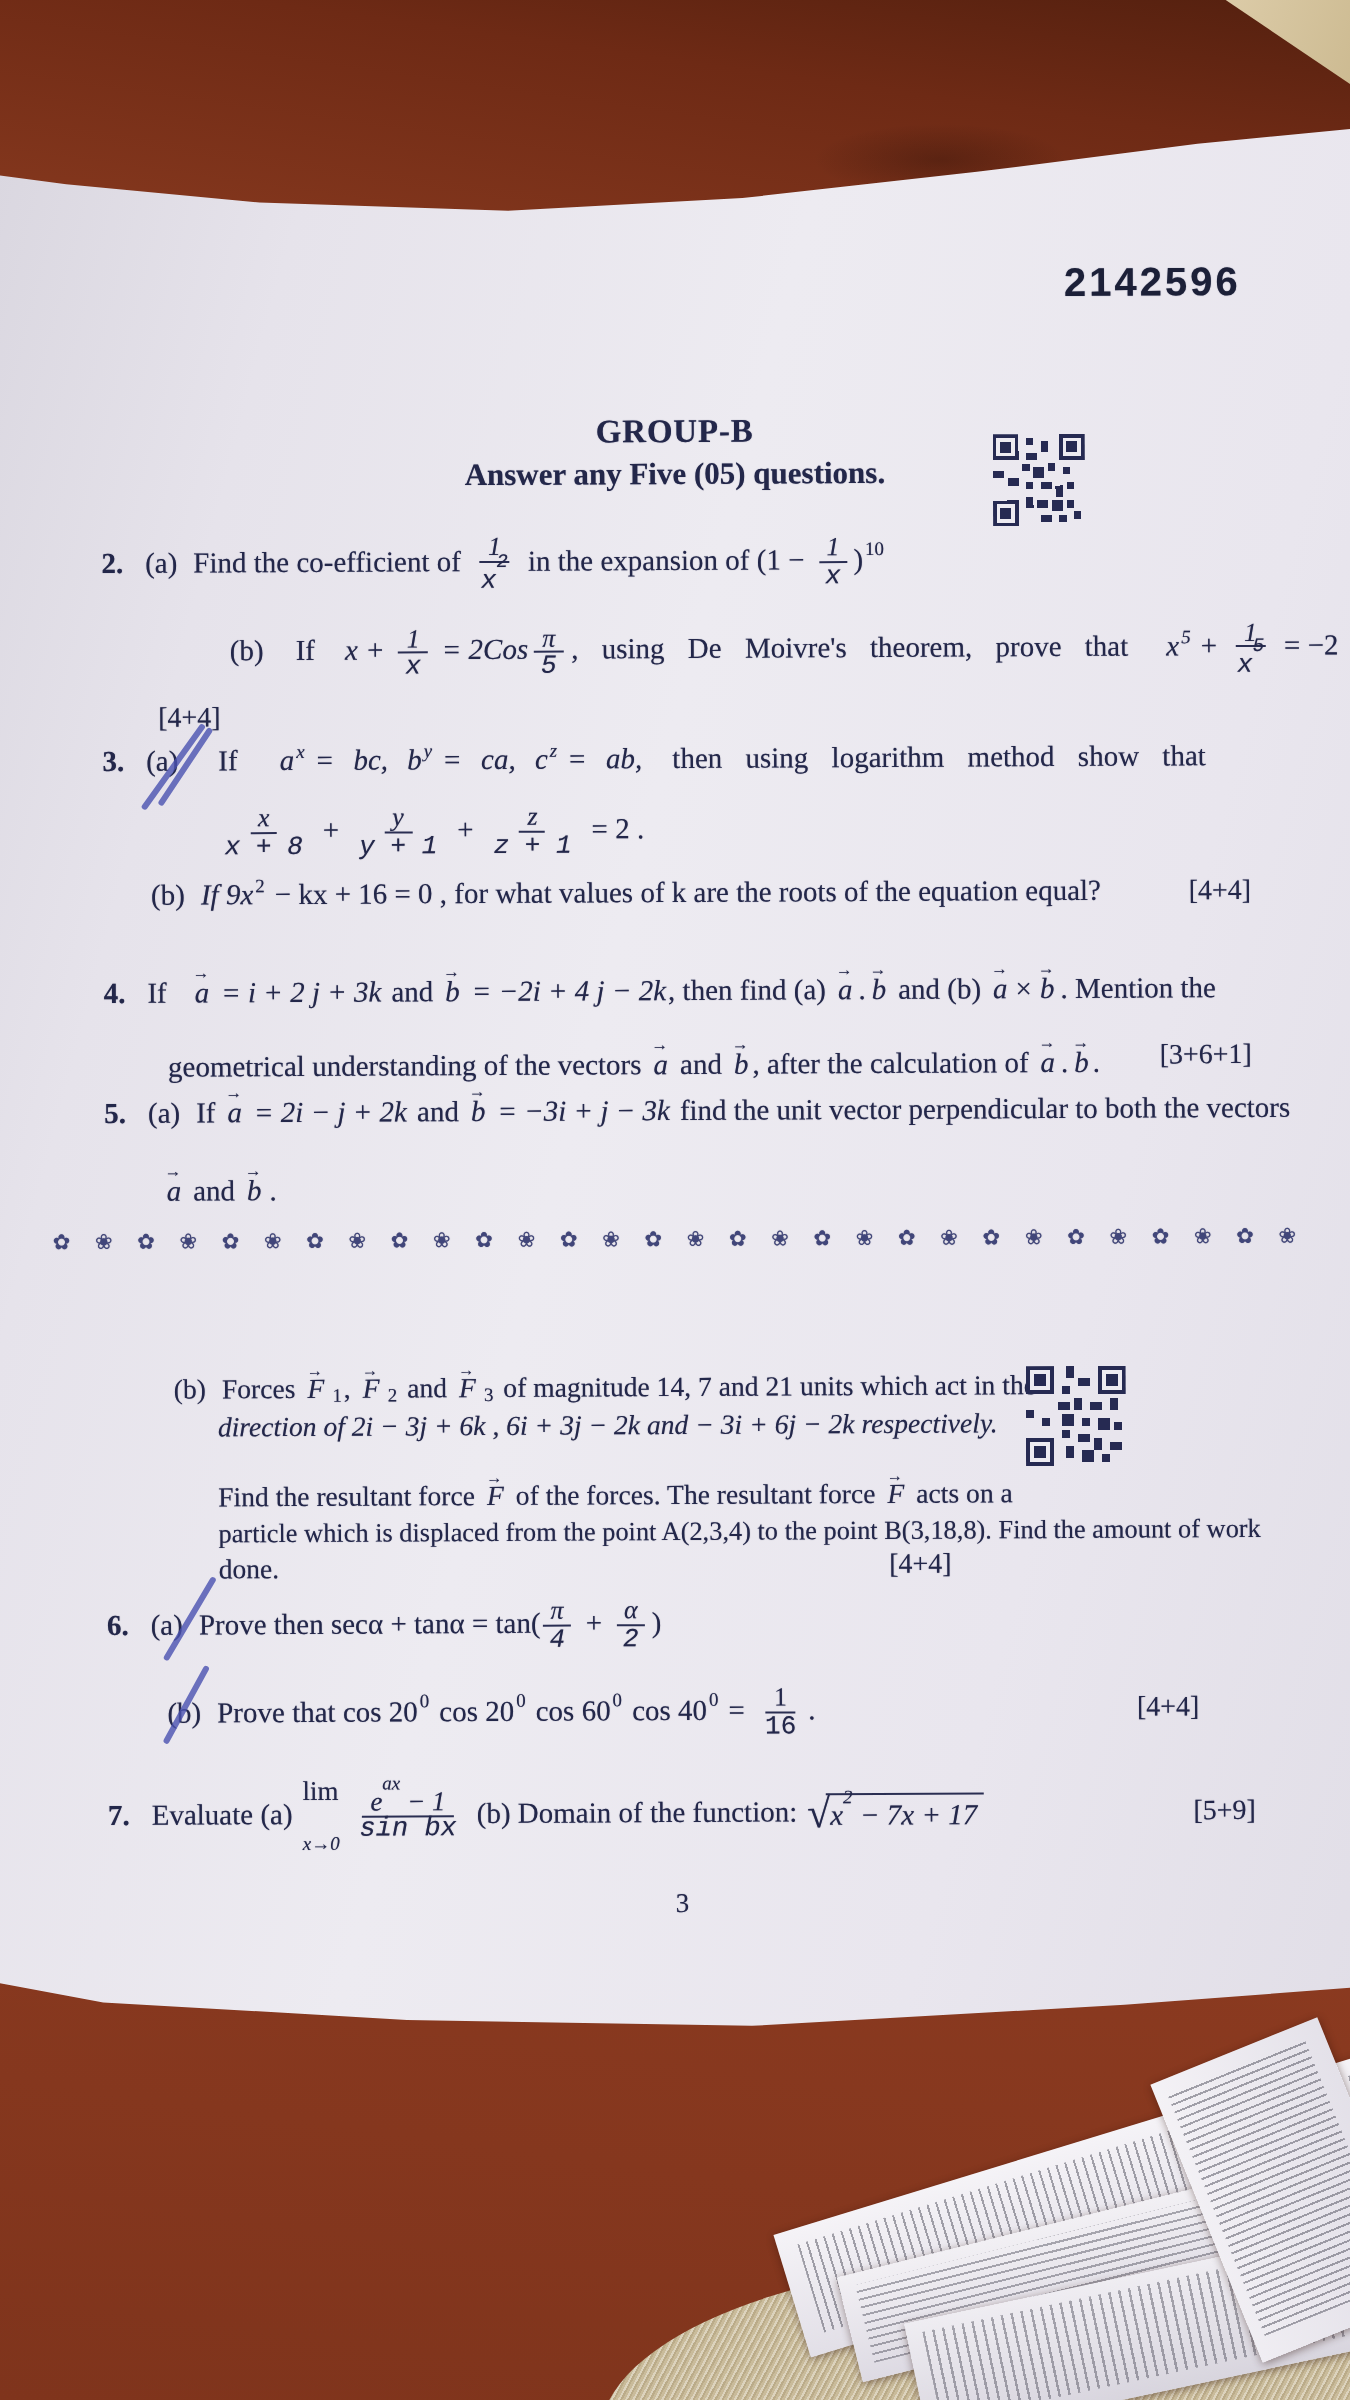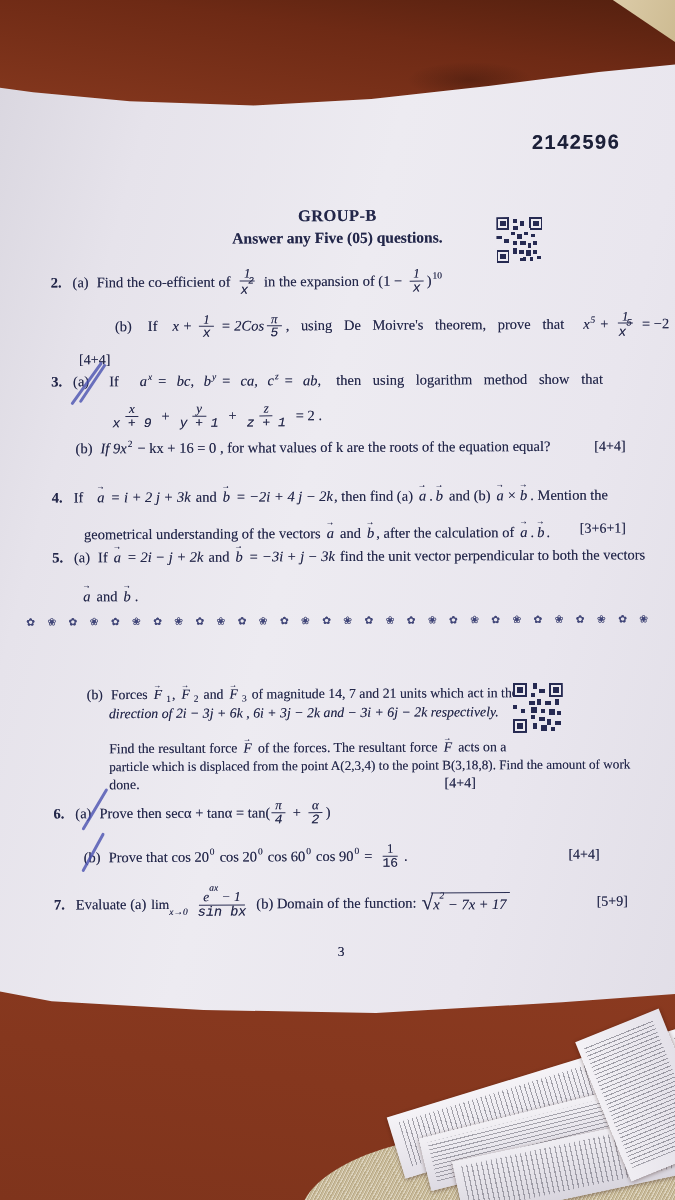--- a/index.html
+++ b/index.html
@@ -42,21 +42,21 @@
   .hdr{left:0;width:100%;text-align:center;}
   .hdr .group{font-weight:bold;font-size:16.5px;letter-spacing:.4px;}
   .hdr .instr{font-weight:bold;font-size:15.5px;margin-top:3px;}
   .marks{font-size:14px;}
   .marks-right{position:absolute;right:0;top:50%;transform:translateY(-50%);}
   .sepline{width:100%;text-align:center;font-size:10.5px;letter-spacing:4.5px;color:#41467a;
            font-family:"DejaVu Sans",sans-serif;}
   .pageno{left:0;width:100%;text-align:center;font-size:13.5px;}
   .wide{word-spacing:8px;}
   .wide2{word-spacing:6px;}
-  .lim{display:inline-flex;flex-direction:row;align-items:center;line-height:1;font-size:13.5px;}
+  .lim{display:inline-flex;flex-direction:column;align-items:flex-start;line-height:1;font-size:13.5px;}
   .lim .ls{font-size:9.5px;font-style:italic;margin-top:16px;}
   .sqrt{display:inline-flex;align-items:flex-start;}
   .sqrt .rad{font-size:21px;line-height:1;margin-right:-2px;}
   .sqrt .body{border-top:1.4px solid #2a2e52;padding:2px 3px 0 2px;font-style:italic;}
   .qr{position:absolute;}
   .pen{position:absolute;width:2.6px;border-radius:3px;background:#4a51b0;opacity:.8;}
   
   .fabric{position:absolute;left:300px;top:1128px;width:420px;height:90px;
     background-color:#c9bb9a;
     background-image:repeating-linear-gradient(118deg,rgba(255,255,255,.35) 0 1px,
@@ -176,21 +176,21 @@
         <span class="m">= bc, b</span>
           <sup class="sp" style="margin-left:-4px">y</sup>
         <span class="m">= ca, c</span>
           <sup class="sp" style="margin-left:-4px">z</sup>
         <span class="m">= ab,</span>
         <span class="wide" style="margin-left:10px">then using logarithm method show that</span>
       </div>
       <div class="line" style="margin-top:12px;margin-left:56px">
         <span class="frac">
             <span class="n">x</span>
-            <span class="d">x + 9</span>
+            <span class="d">x + 8</span>
           </span>
         <span>+</span>
         <span class="frac">
             <span class="n">y</span>
             <span class="d">y + 1</span>
           </span>
         <span>+</span>
         <span class="frac">
             <span class="n">z</span>
             <span class="d">z + 1</span>
@@ -351,21 +351,21 @@
       </div>
       <div class="line" style="margin-top:16px;margin-left:30px">
         <span class="lbl">(b)</span>
         <span class="pen" style="left:8px;top:-13px;height:44px;transform:rotate(29deg)"></span>
         <span>Prove that cos 20</span>
           <sup class="sp" style="margin-left:-4px;font-style:normal">0</sup>
         <span>cos 20</span>
           <sup class="sp" style="margin-left:-4px;font-style:normal">0</sup>
         <span>cos 60</span>
           <sup class="sp" style="margin-left:-4px;font-style:normal">0</sup>
-        <span>cos 90</span>
+        <span>cos 40</span>
           <sup class="sp" style="margin-left:-4px;font-style:normal">0</sup>
         <span>=</span>
         <span class="frac">
             <span class="n" style="font-style:normal">1</span>
             <span class="d" style="font-style:normal">16</span>
           </span>
         <span style="margin-left:-4px">.</span>
         <span class="marks marks-right" style="right:28px">[4+4]</span>
       </div>
     </div>

